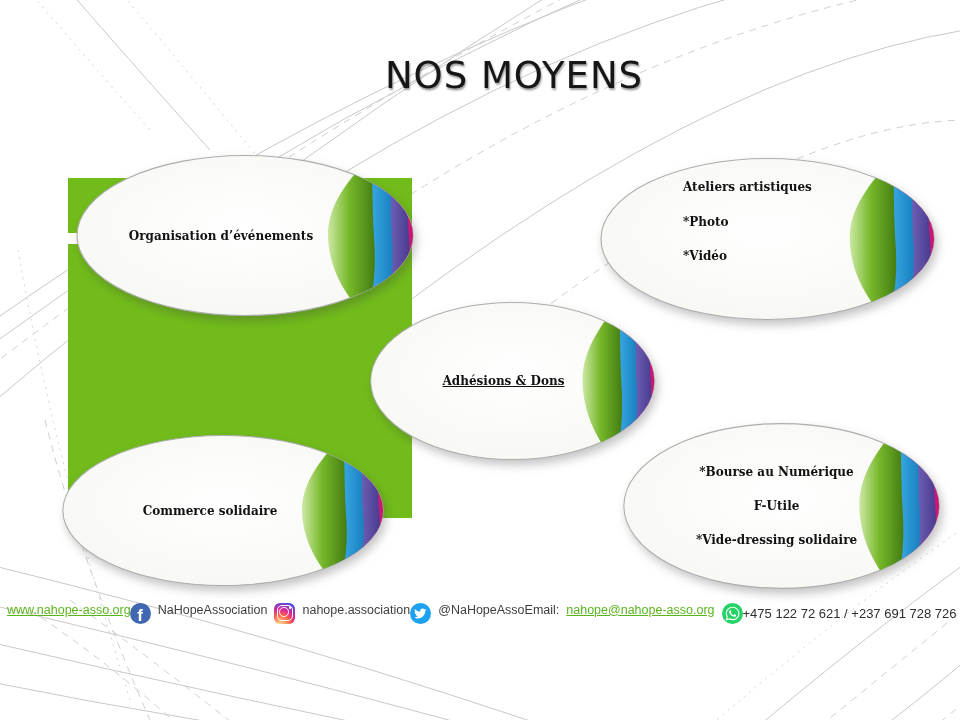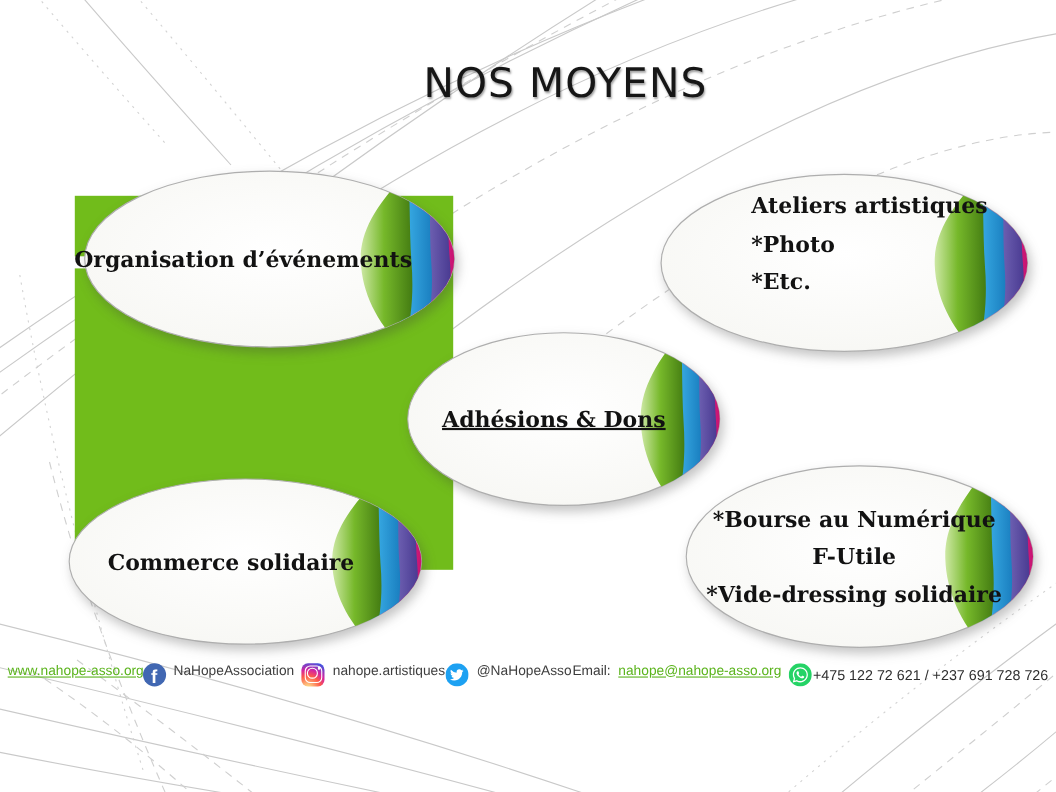--- a/index.html
+++ b/index.html
@@ -21,21 +21,21 @@
     text-shadow:1px 2px 2px rgba(0,0,0,.38);
   }
   
   .green-rect{position:absolute;left:68px;top:178px;width:344px;height:340px;background:#71bc1b;}
   .notch{position:absolute;left:56px;top:233px;width:26px;height:11px;background:#ffffff;}
   
   .oval{position:absolute;}
   .oval svg.bg{display:block;width:100%;height:100%;filter:drop-shadow(3px 5px 5px rgba(60,60,60,.30));}
   .oval-text{
     position:absolute;font-family:"DejaVu Serif","Liberation Serif",serif;
-    font-weight:700;font-size:20px;color:#121212;white-space:nowrap;
+    font-weight:700;font-size:12px;color:#121212;white-space:nowrap;
   }
   .o1{left:75px;top:154px;width:340px;height:163px;}
   .o2{left:599px;top:157px;width:337px;height:164px;}
   .o3{left:369px;top:301px;width:287px;height:160px;}
   .o4{left:61px;top:434px;width:324px;height:153px;}
   .o5{left:622px;top:422px;width:319px;height:168px;}
   .o1 .oval-text{inset:0;display:flex;align-items:center;justify-content:center;padding-right:48px;}
   .o2 .oval-text{left:84px;top:13px;line-height:34.5px;text-align:left;}
   .o3 .oval-text{inset:0;display:flex;align-items:center;justify-content:center;padding-right:18px;text-decoration:underline;}
   .o4 .oval-text{inset:0;display:flex;align-items:center;justify-content:center;padding-right:26px;}
@@ -145,21 +145,21 @@
   <div class="oval-text">Organisation d’événements</div>
 </div>
 
 <div class="oval o2">
   <svg class="bg" viewBox="0 0 340 160" preserveAspectRatio="none">
       <use href="#ovalShape"></use>
     </svg>
   <div class="oval-text">
     <div>Ateliers artistiques</div>
     <div>*Photo</div>
-    <div>*Etc.</div>
+    <div>*Vidéo</div>
   </div>
 </div>
 
 <div class="oval o3">
   <svg class="bg" viewBox="0 0 340 160" preserveAspectRatio="none">
       <use href="#ovalShape"></use>
     </svg>
   <div class="oval-text">Adhésions &amp; Dons</div>
 </div>
 
@@ -184,21 +184,21 @@
 <div class="footer">
   <span class="fgroup">
     <span class="link">www.nahope-asso.org</span>
     <span class="icn fb">
         <span>f</span>
       </span>
     <span>NaHopeAssociation</span>
     <span class="icn ig">
         <span class="dot"></span>
       </span>
-    <span>nahope.artistiques</span>
+    <span>nahope.association</span>
   </span>
 
   <span class="fgroup">
     <svg class="icn" viewBox="0 0 24 24">
       <circle cx="12" cy="12" r="12" fill="#1da1f2"></circle>
       <path transform="translate(3.2 3.4) scale(0.72)" fill="#ffffff" d="M19.633 7.997c.013.175.013.349.013.523 0 5.325-4.053 11.461-11.46 11.461-2.282 0-4.402-.661-6.186-1.809.317.037.621.05.951.05a8.07 8.07 0 0 0 5.001-1.721 4.036 4.036 0 0 1-3.767-2.793c.249.037.499.062.761.062.365 0 .731-.05 1.071-.136a4.027 4.027 0 0 1-3.23-3.953v-.05c.537.299 1.16.486 1.82.511a4.022 4.022 0 0 1-1.796-3.354c0-.748.199-1.434.548-2.032a11.457 11.457 0 0 0 8.306 4.215c-.062-.3-.1-.611-.1-.923a4.026 4.026 0 0 1 4.028-4.028c1.16 0 2.207.486 2.943 1.272a7.957 7.957 0 0 0 2.556-.973 4.02 4.02 0 0 1-1.771 2.22 8.073 8.073 0 0 0 2.319-.624 8.645 8.645 0 0 1-2.019 2.083z"></path>
     </svg>
     <span>@NaHopeAsso</span>
   </span>
 

